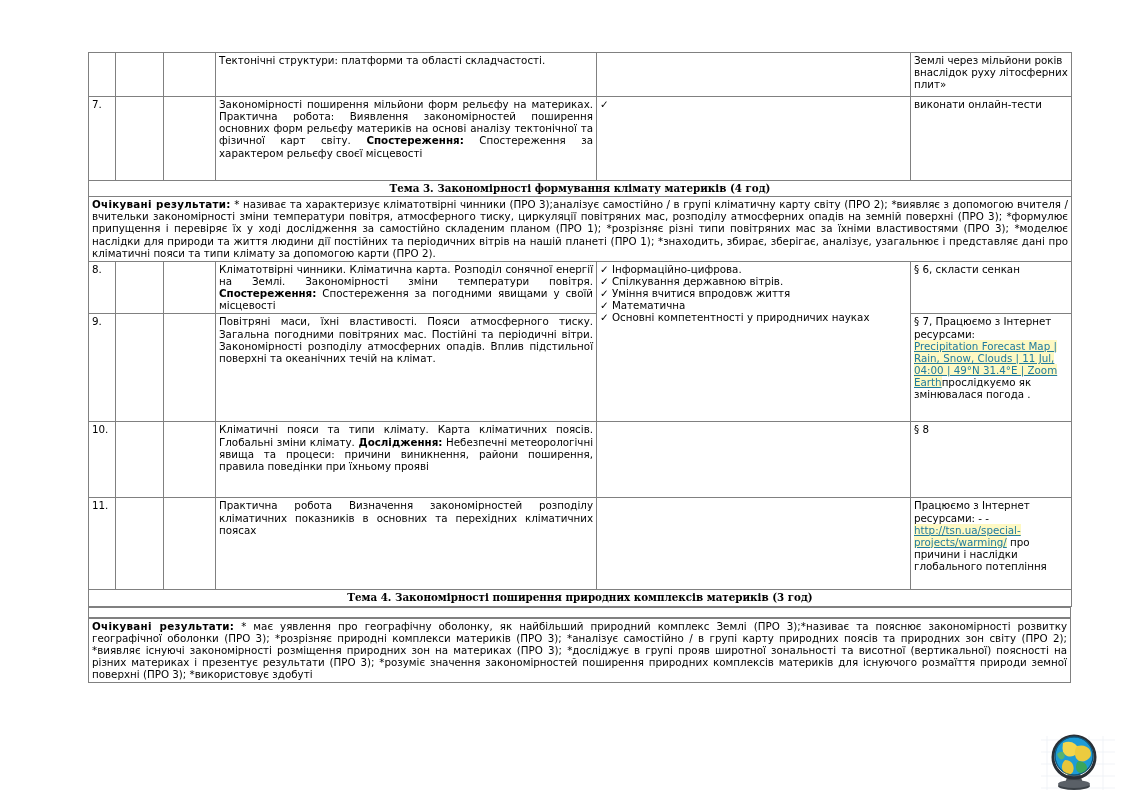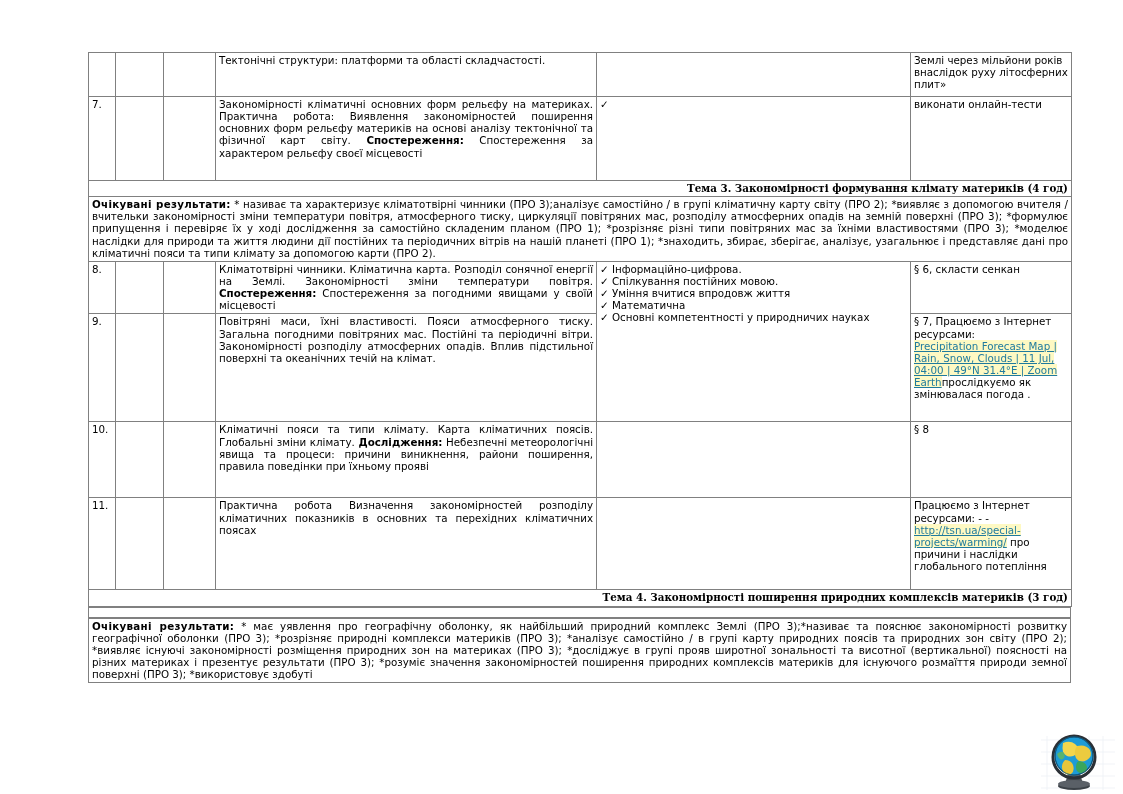--- a/index.html
+++ b/index.html
@@ -71,21 +71,21 @@
     font-size: 10.4px;
     line-height: 1.2;
   }
   .home a, .home .link {
     color: #1f7a9e;
     text-decoration: underline;
     word-break: break-word;
     background: #fef9c3;
   }
   .theme-row td {
-    text-align: right;
+    text-align: center;
     font-weight: bold;
     font-size: 11.6px;
     padding: 2px 0 3px 0;
     font-family: "DejaVu Serif", "Liberation Serif", serif;
   }
   .results-row td {
     text-align: justify;
     text-justify: inter-word;
     font-size: 10.1px;
     line-height: 1.42;
@@ -125,41 +125,41 @@
         <td></td>
         <td></td>
         <td class="topic">Тектонічні структури: платформи та області складчастості.</td>
         <td class="comp"></td>
         <td class="home">Землі через мільйони років внаслідок руху літосферних плит»</td>
       </tr>
       <tr style="height:84px;">
         <td class="num">7.</td>
         <td></td>
         <td></td>
-        <td class="topic"><span>Закономірності кліматичні основних форм рельєфу на материках. </span><span>Практична робота:</span><span> Виявлення закономірностей поширення основних форм рельєфу материків на основі аналізу тектонічної та фізичної карт світу. </span><b>Спостереження:</b><span> Спостереження за характером рельєфу своєї місцевості</span></td>
+        <td class="topic"><span>Закономірності поширення мільйони форм рельєфу на материках. </span><span>Практична робота:</span><span> Виявлення закономірностей поширення основних форм рельєфу материків на основі аналізу тектонічної та фізичної карт світу. </span><b>Спостереження:</b><span> Спостереження за характером рельєфу своєї місцевості</span></td>
         <td class="comp"><span class="tick-only">✓</span></td>
         <td class="home">виконати онлайн-тести</td>
       </tr>
 
       <tr class="theme-row">
         <td colspan="6">Тема 3. Закономірності формування клімату материків  (4 год)</td>
       </tr>
 
       <tr class="results-row">
         <td colspan="6"><b>Очікувані результати:</b><span> * називає та характеризує кліматотвірні чинники (ПРО 3);аналізує самостійно / в групі кліматичну карту світу (ПРО 2); *виявляє з допомогою вчителя / вчительки закономірності зміни температури повітря, атмосферного тиску, циркуляції повітряних мас, розподілу атмосферних опадів на земній поверхні (ПРО 3); *формулює припущення і перевіряє їх у ході дослідження за самостійно складеним планом (ПРО 1); *розрізняє різні типи повітряних мас за їхніми властивостями (ПРО 3); *моделює наслідки для природи та життя людини дії постійних та періодичних вітрів на нашій планеті (ПРО 1); *знаходить, збирає, зберігає, аналізує, узагальнює і представляє дані про кліматичні пояси та типи клімату за допомогою карти (ПРО 2).</span></td>
       </tr>
 
       <tr style="height:50px;">
         <td class="num">8.</td>
         <td></td>
         <td></td>
         <td class="topic"><span>Кліматотвірні чинники. Кліматична карта. Розподіл сонячної енергії на Землі. Закономірності зміни температури повітря. </span><b>Спостереження:</b><span> Спостереження за погодними явищами у своїй місцевості</span></td>
         <td class="comp" rowspan="2">
           <span class="ck">Інформаційно-цифрова.</span>
-          <span class="ck">Спілкування постійних мовою.</span>
+          <span class="ck">Спілкування державною вітрів.</span>
           <span class="ck">Уміння вчитися впродовж життя</span>
           <span class="ck">Математична</span>
           <span class="ck">Основні компетентності у природничих науках</span>
         </td>
         <td class="home">§ 6, скласти сенкан</td>
       </tr>
 
       <tr style="height:108px;">
         <td class="num">9.</td>
         <td></td>

